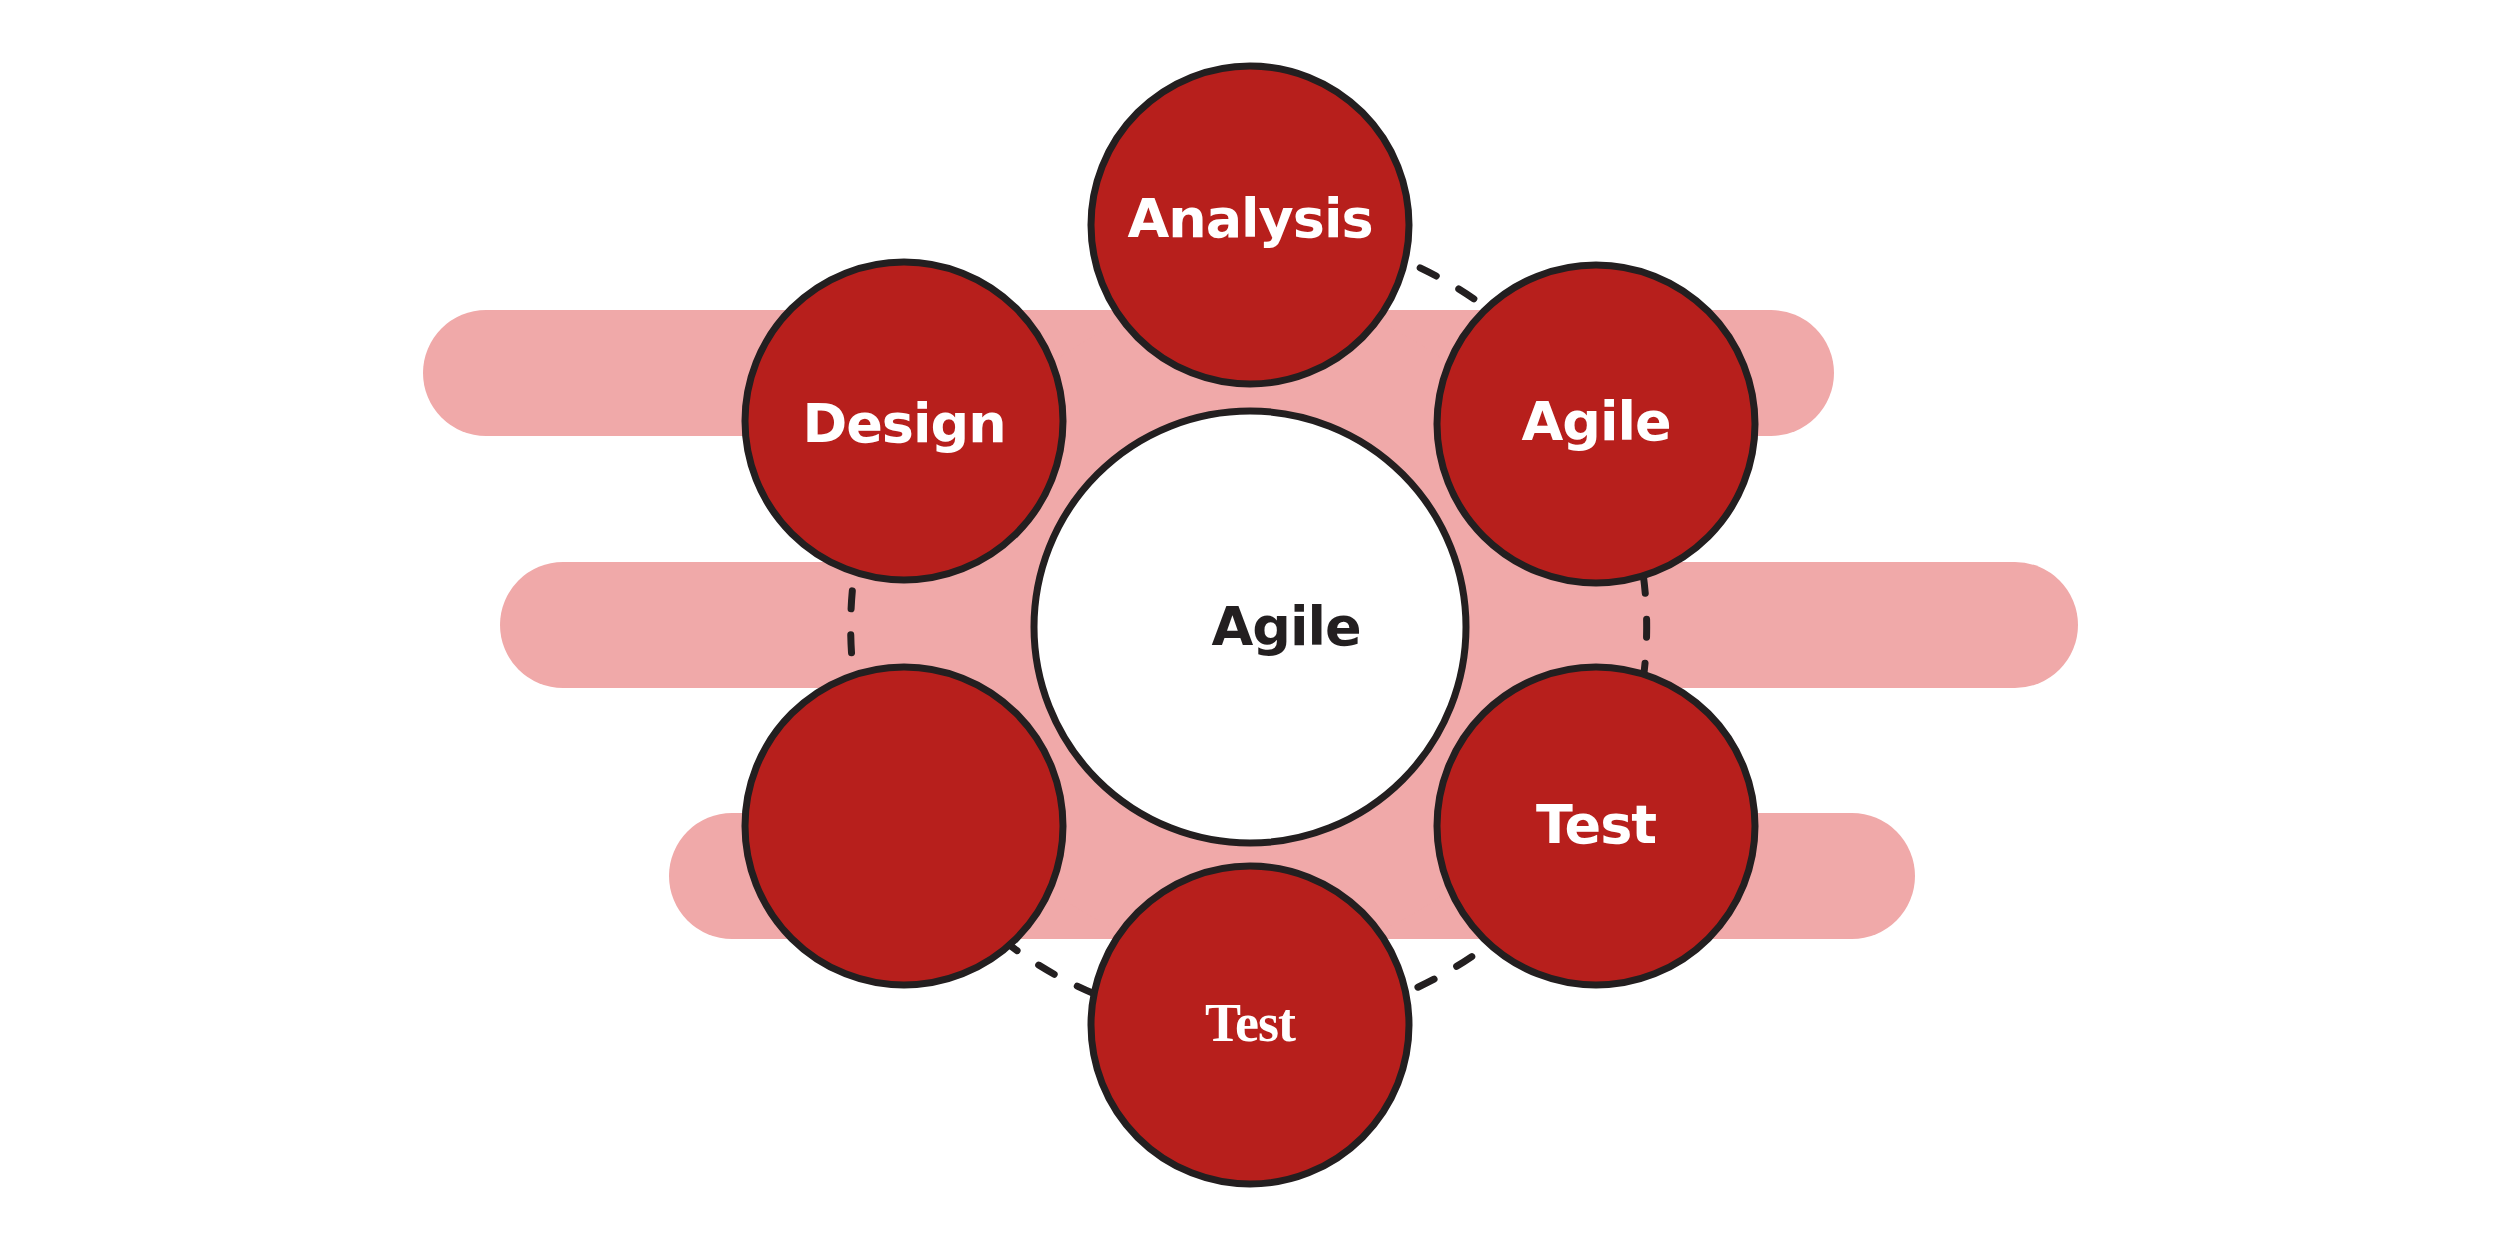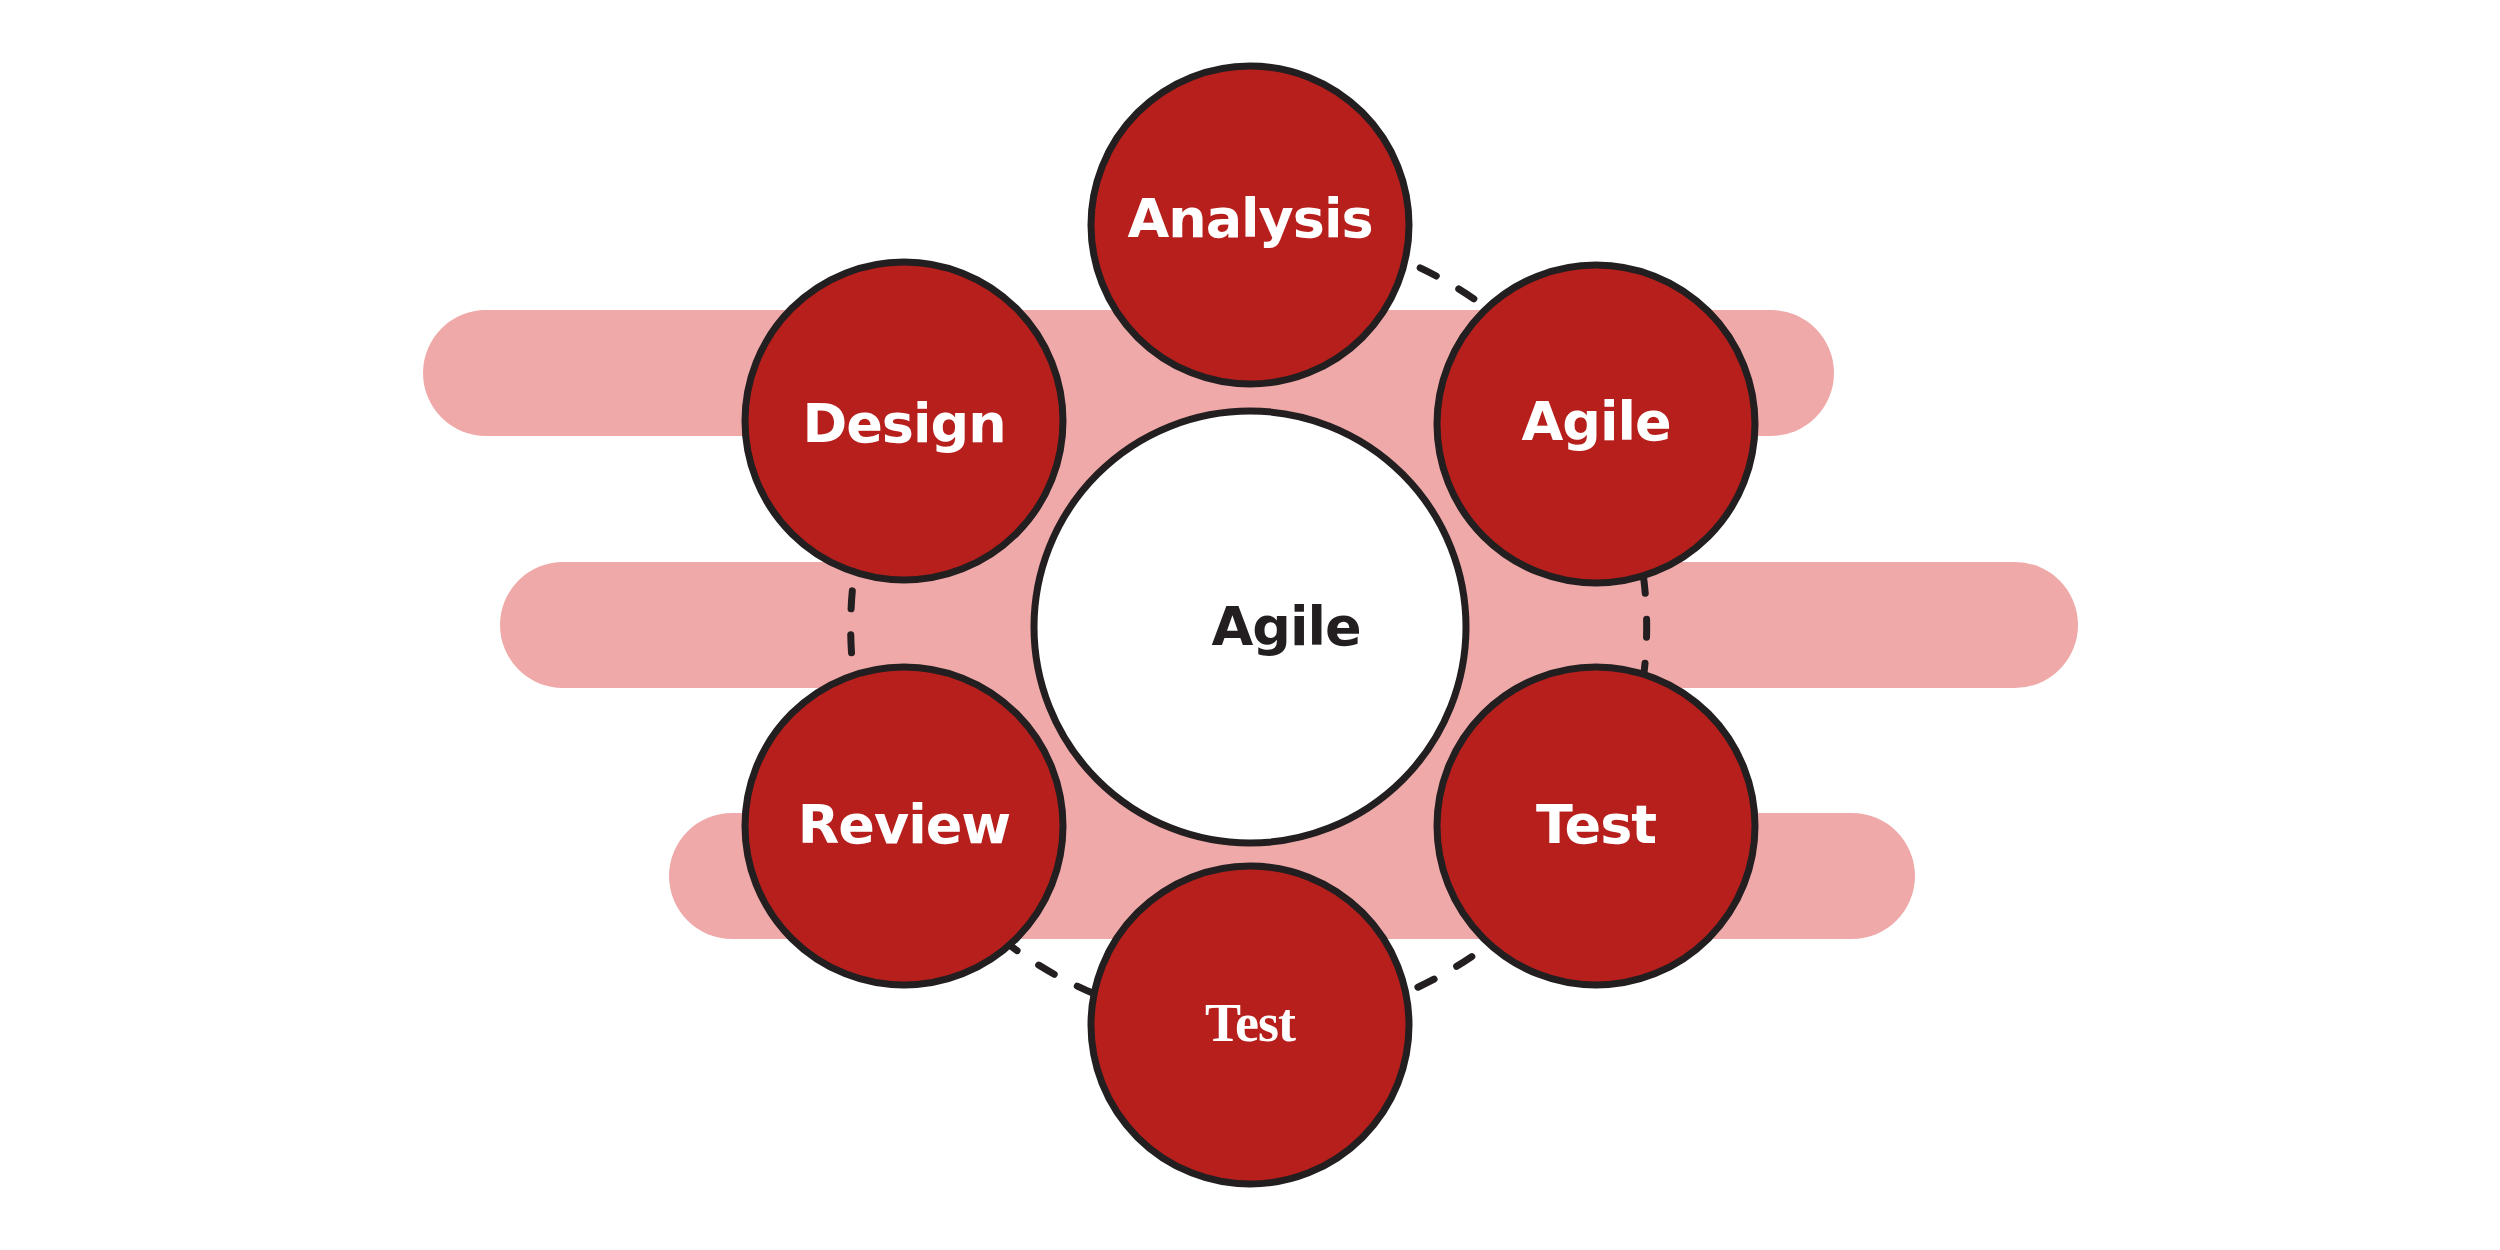--- a/index.html
+++ b/index.html
@@ -57,19 +57,18 @@
   <div class="phase-hit" style="left:1596px; top:424px; width:318px; height:318px;"></div>
   <div class="phase-hit" style="left:1596px; top:826px; width:318px; height:318px;"></div>
   <div class="phase-hit" style="left:1250px; top:1025px; width:318px; height:318px;"></div>
   <div class="phase-hit" style="left:904px; top:826px; width:318px; height:318px;"></div>
   <div class="phase-hit" style="left:904px; top:421px; width:318px; height:318px;"></div>
 
   <div class="label phase-label" style="left:1250px; top:218px;">Analysis</div>
   <div class="label phase-label" style="left:1596px; top:421px;">Agile</div>
   <div class="label phase-label" style="left:1596px; top:824px;">Test</div>
   <div class="label phase-label" style="left:1250px; top:1023px;font-family:Liberation Serif, serif;">Test</div>
-  <div class="label phase-label" style="left:904px; top:824px;">Review</div>
   <div class="label phase-label" style="left:904px; top:423px;">Design</div>
 
   <div class="label center-label" style="left:1250px; top:627px;">
     <div>Agile</div>
   </div>
 </div>
 
 </body></html>

